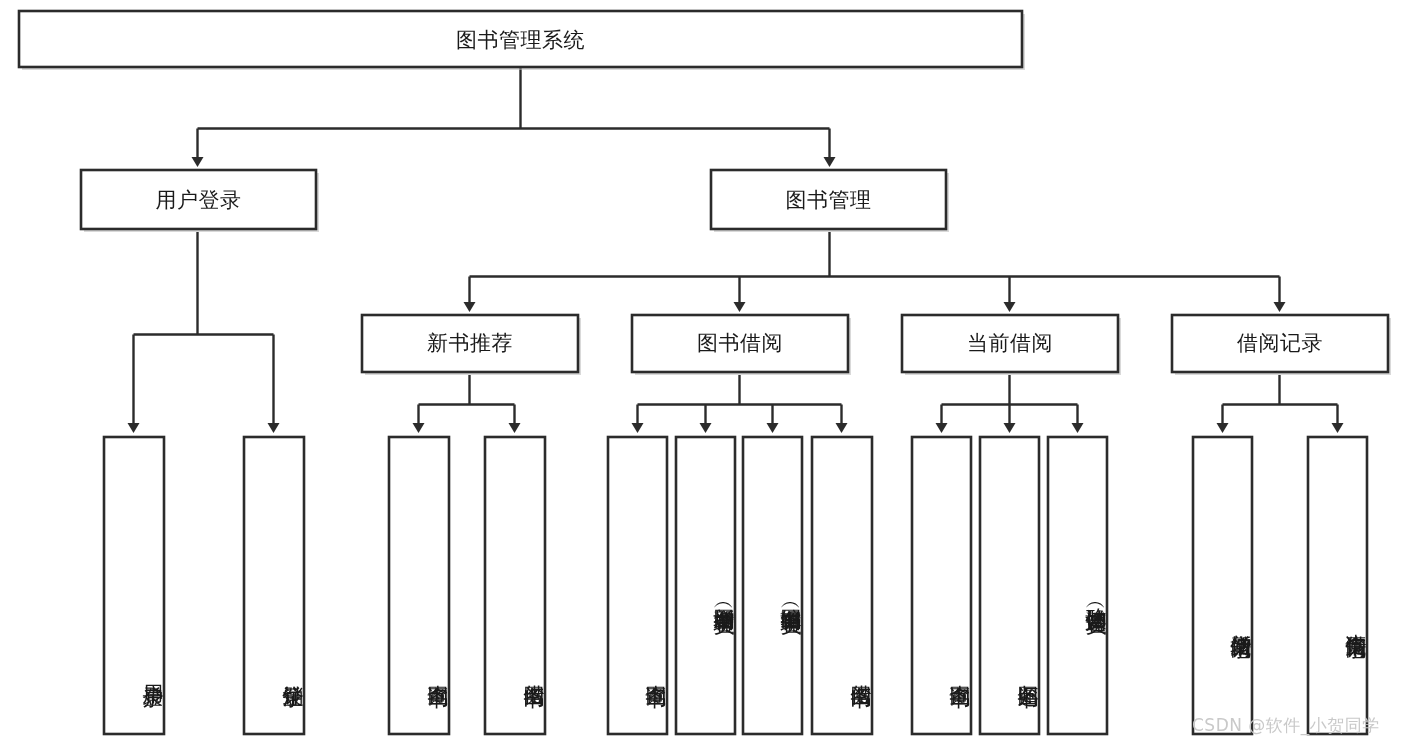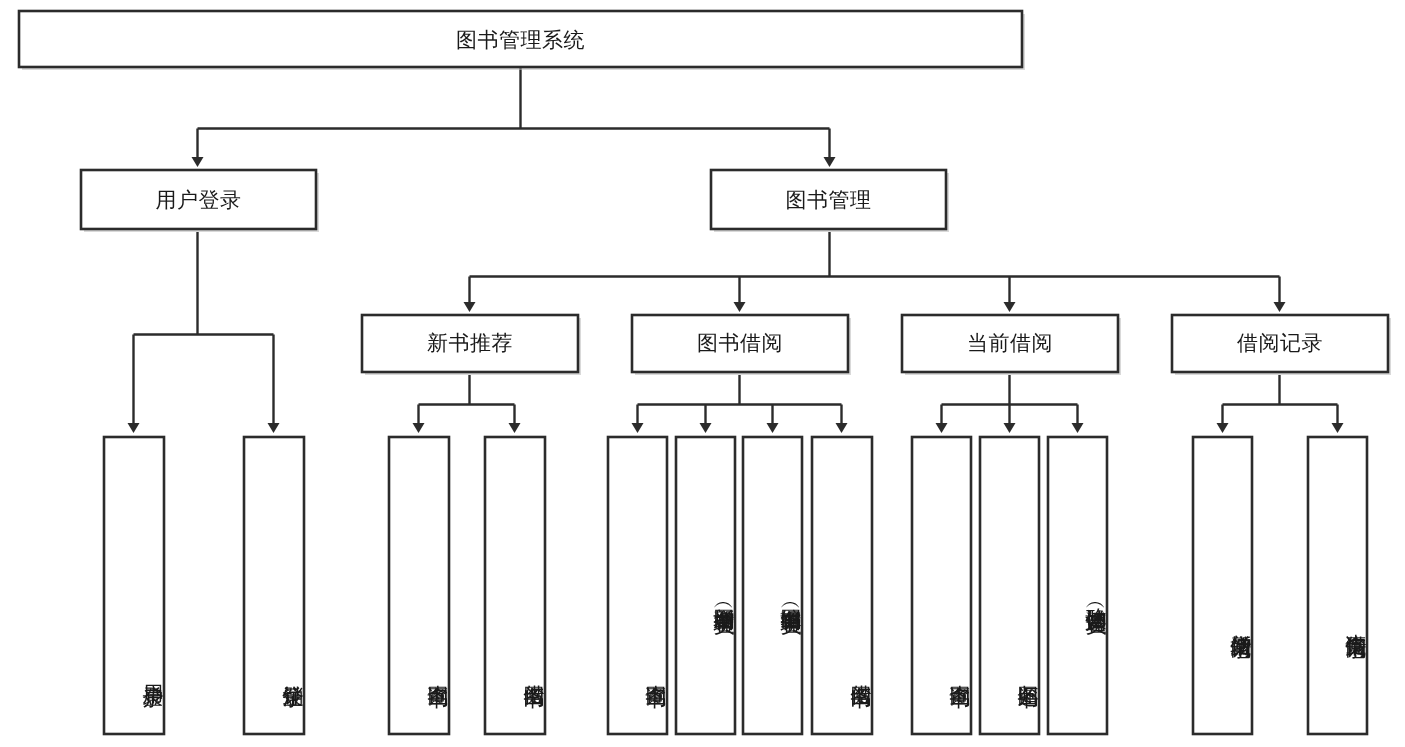--- a/index.html
+++ b/index.html
@@ -208,14 +208,15 @@
   <div class="vlabel" style="left:743px; top:437px; width:59px; height:297px; padding-top:10px;">编辑图书（管理员）</div>
   <div class="vlabel" style="left:812px; top:437px; width:60px; height:297px; padding-top:84px;">借阅图书</div>
 
   <div class="vlabel" style="left:912px; top:437px; width:59px; height:297px; padding-top:84px;">查询图书</div>
   <div class="vlabel" style="left:980px; top:437px; width:59px; height:297px; padding-top:84px;">归还图书</div>
   <div class="vlabel" style="left:1048px; top:437px; width:59px; height:297px; padding-top:10px;">确认归还（管理员）</div>
 
   <div class="vlabel" style="left:1193px; top:437px; width:59px; height:297px; padding-top:34px;">新增借阅记录</div>
   <div class="vlabel" style="left:1308px; top:437px; width:59px; height:297px; padding-top:34px;">查询借阅记录</div>
 
+  <div class="watermark" style="left:1192px; top:714px;">CSDN @软件_小贺同学</div>
 
 </div>
 
 </body></html>

